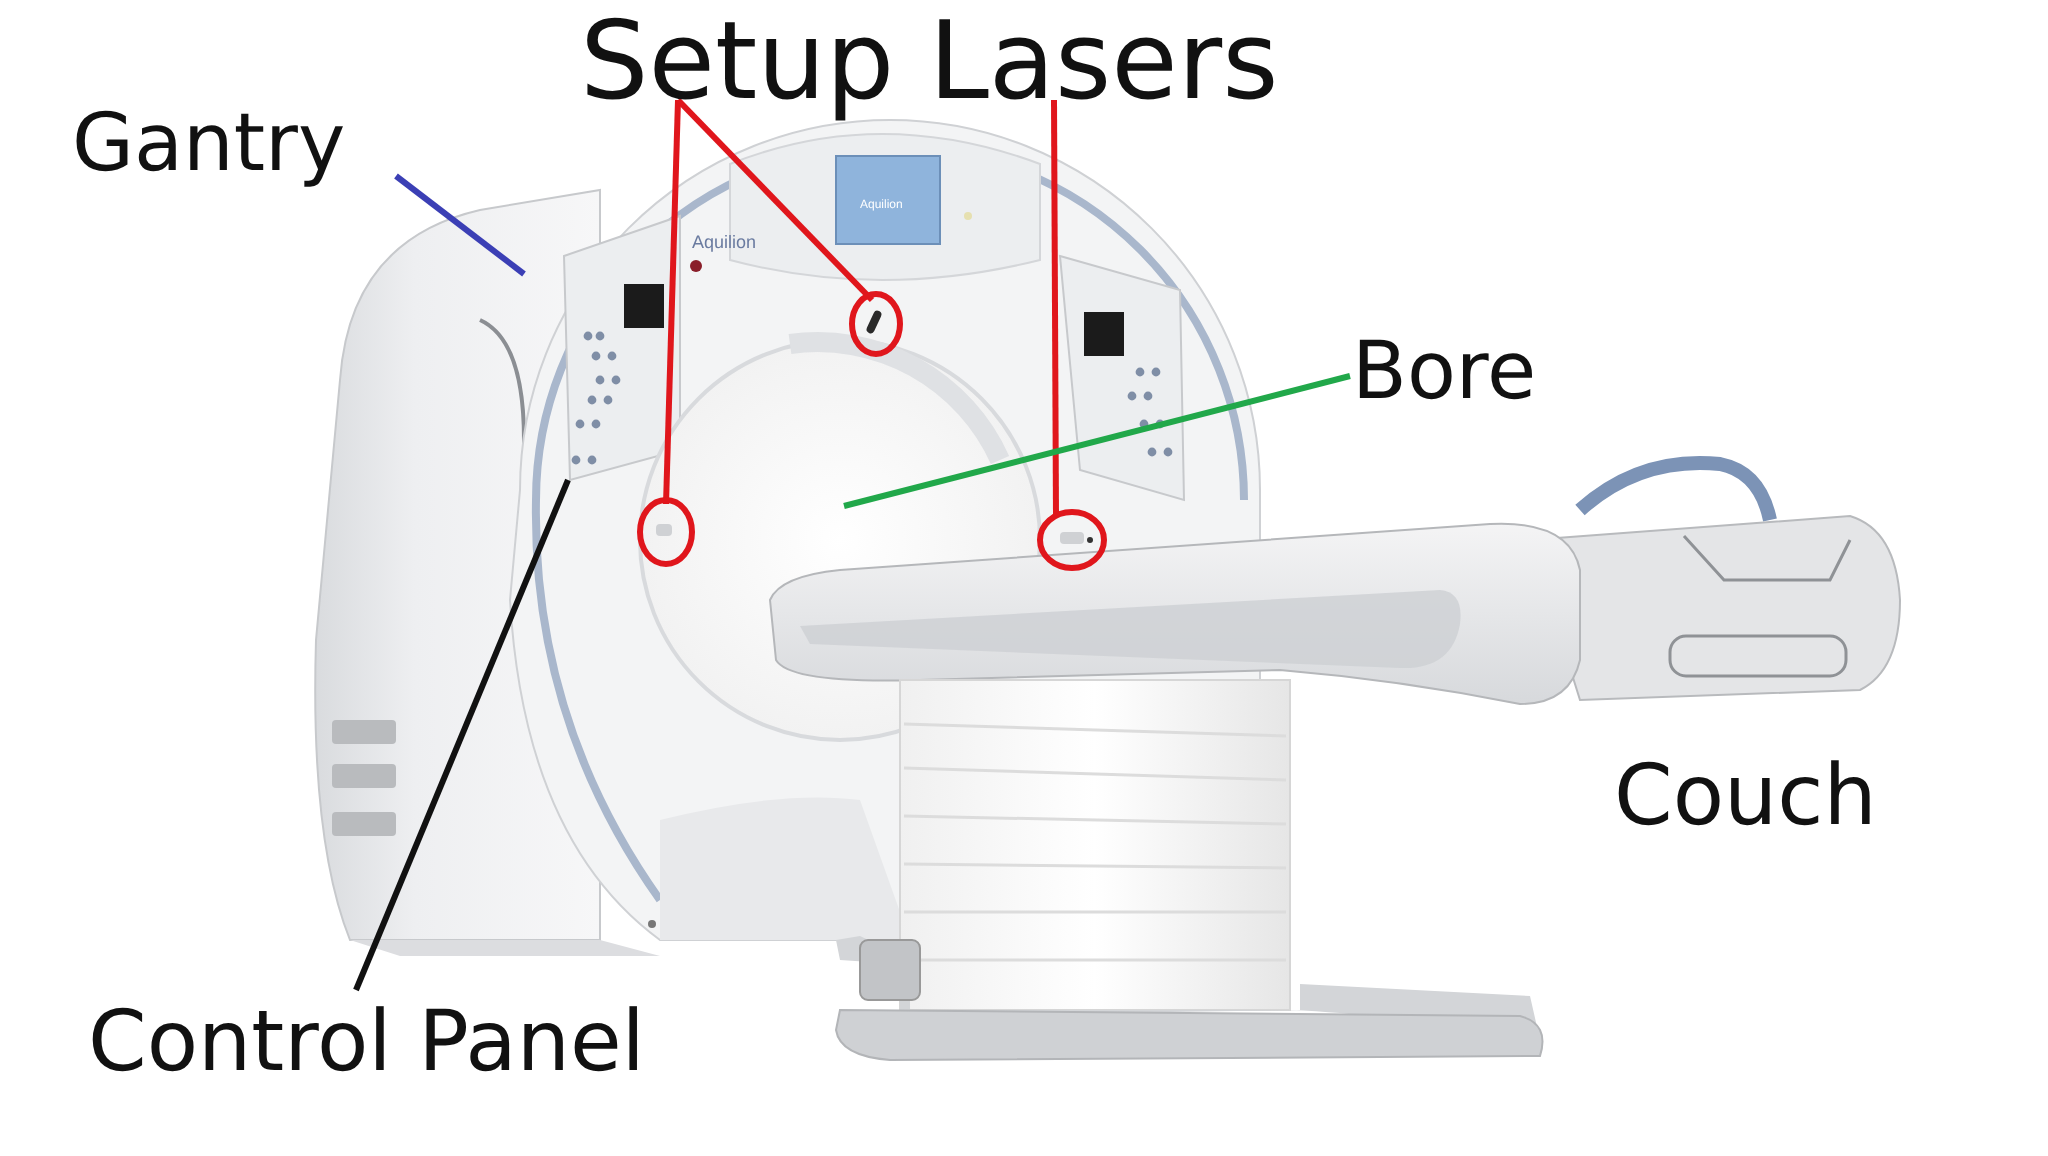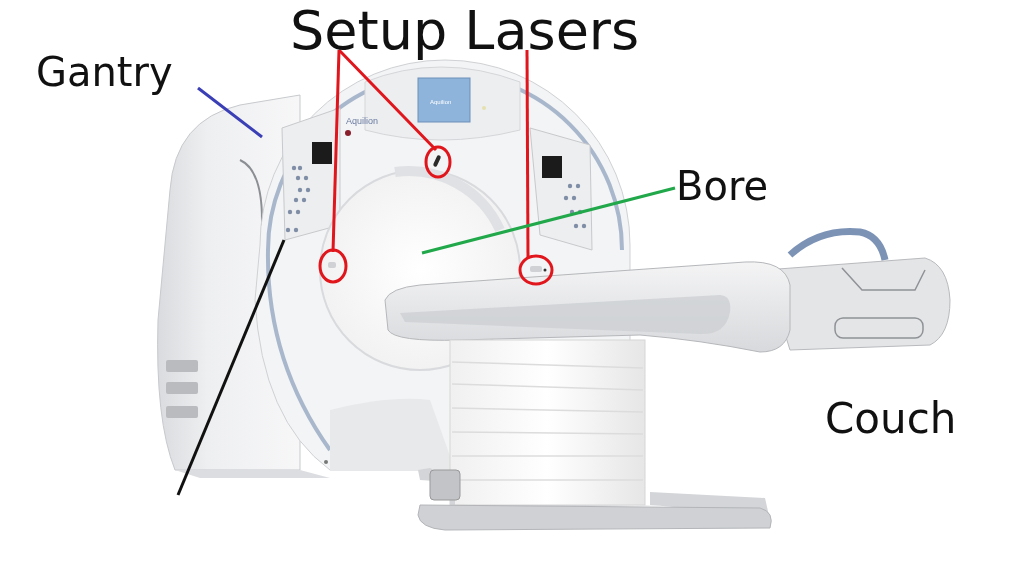--- a/index.html
+++ b/index.html
@@ -137,15 +137,16 @@
 
       <line x1="422" y1="253" x2="675" y2="188" stroke="#21a84a" stroke-width="3"></line>
 
       <line x1="284" y1="240" x2="178" y2="495" stroke="#111111" stroke-width="3"></line>
     </g>
   </svg>
 
   <div class="label" style="left:290px; top:4px; font-size:54px;">Setup Lasers</div>
   <div class="label" style="left:36px; top:52px; font-size:40px;">Gantry</div>
   <div class="label" style="left:676px; top:166px; font-size:40px;">Bore</div>
-  <div class="label" style="left:825px; top:377px; font-size:42px;margin-top:21px;">Couch</div>
+  <div class="label" style="left:807px; top:377px; font-size:42px;">Couch</div>
+  <div class="label" style="left:44px; top:500px; font-size:42px;">Control Panel</div>
 
 </div>
 
 </body></html>

